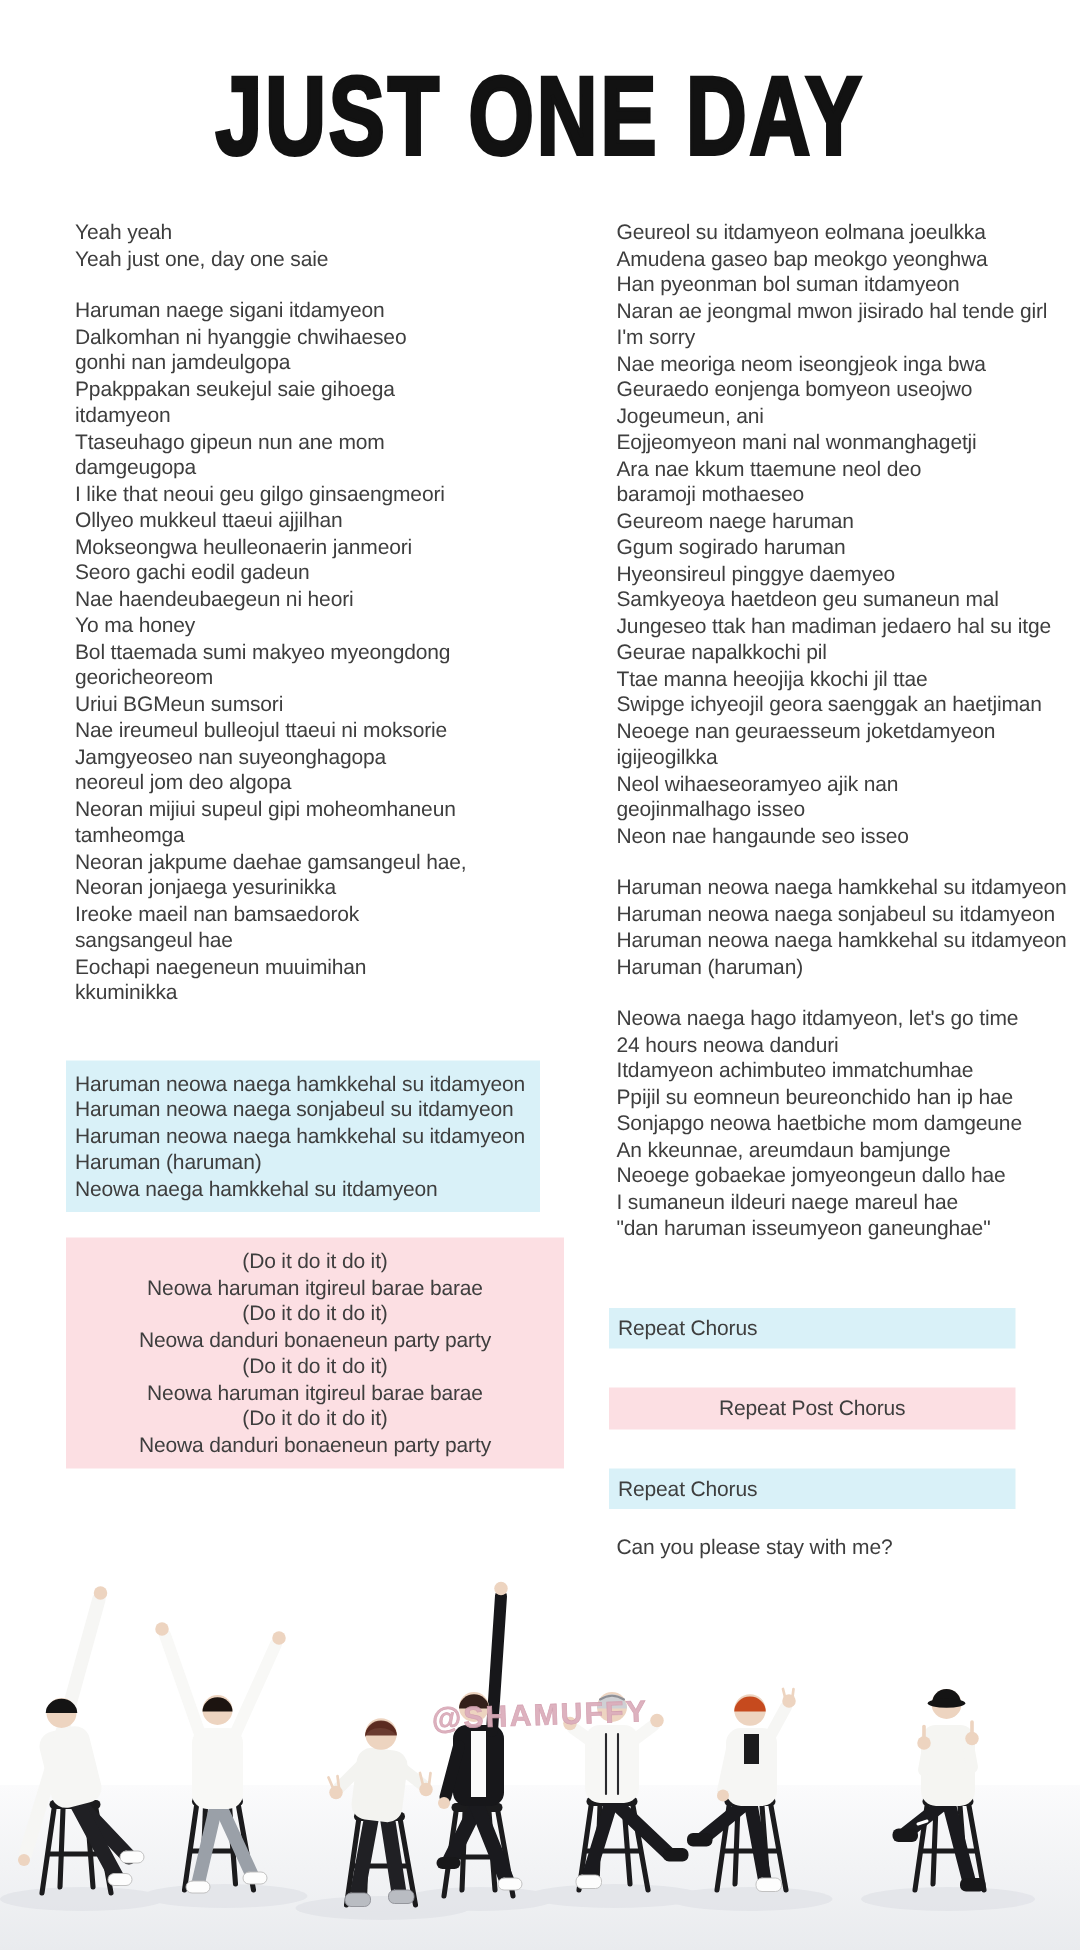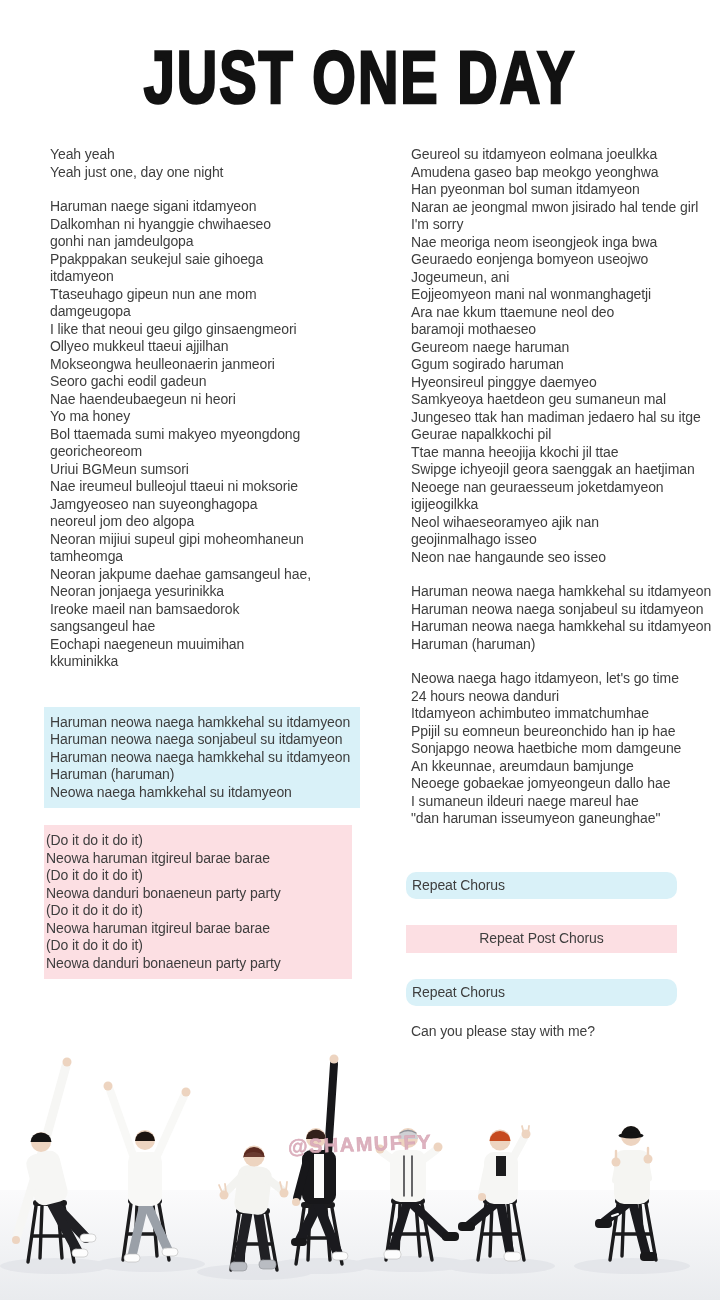--- a/index.html
+++ b/index.html
@@ -26,47 +26,47 @@
   }
   .col-left{left:50px;width:312px;}
   .col-right{left:411px;width:318px;}
   .block{white-space:pre;margin:0 0 17px 0;}
   .block.chorus{
     margin-top:36px;background:var(--chorus-bg);
     margin-left:-6px;padding:7px 6px;width:304px;
   }
   .block.post-chorus{
     margin-top:12px;background:var(--post-bg);
-    margin-left:-6px;padding:7px 2px;width:304px;
+    margin-left:-6px;padding:7px 14px;width:304px;text-align:center;
   }
   .block.chorus-label,.block.post-chorus-label{
     margin-left:-5px;padding:5px 6px;width:259px;margin-top:26px;
   }
-  .block.chorus-label{background:var(--chorus-bg);border-radius:10px;}
+  .block.chorus-label{background:var(--chorus-bg);}
   .block.post-chorus-label{background:var(--post-bg);text-align:center;}
   .block.plain + .block.chorus-label{margin-top:44px;}
   .photo{
     position:absolute;left:0;top:1040px;width:720px;height:260px;
   }
   .watermark{
     position:absolute;left:288px;top:1133px;
     font-size:20px;font-weight:bold;letter-spacing:1.5px;
     color:#dcaebc;transform:rotate(-2deg);opacity:0.95;
     -webkit-text-stroke:0.5px #d3a0b0;
     white-space:nowrap;
   }
 </style>
 </head>
 <body>
 
 <div class="title">JUST ONE DAY</div>
 
 <div class="col col-left">
     <div class="block plain">Yeah yeah
-Yeah just one, day one night</div>
+Yeah just one, day one saie</div>
     <div class="block plain">Haruman naege sigani itdamyeon
 Dalkomhan ni hyanggie chwihaeseo
 gonhi nan jamdeulgopa
 Ppakppakan seukejul saie gihoega
 itdamyeon
 Ttaseuhago gipeun nun ane mom
 damgeugopa
 I like that neoui geu gilgo ginsaengmeori
 Ollyeo mukkeul ttaeui ajjilhan
 Mokseongwa heulleonaerin janmeori

